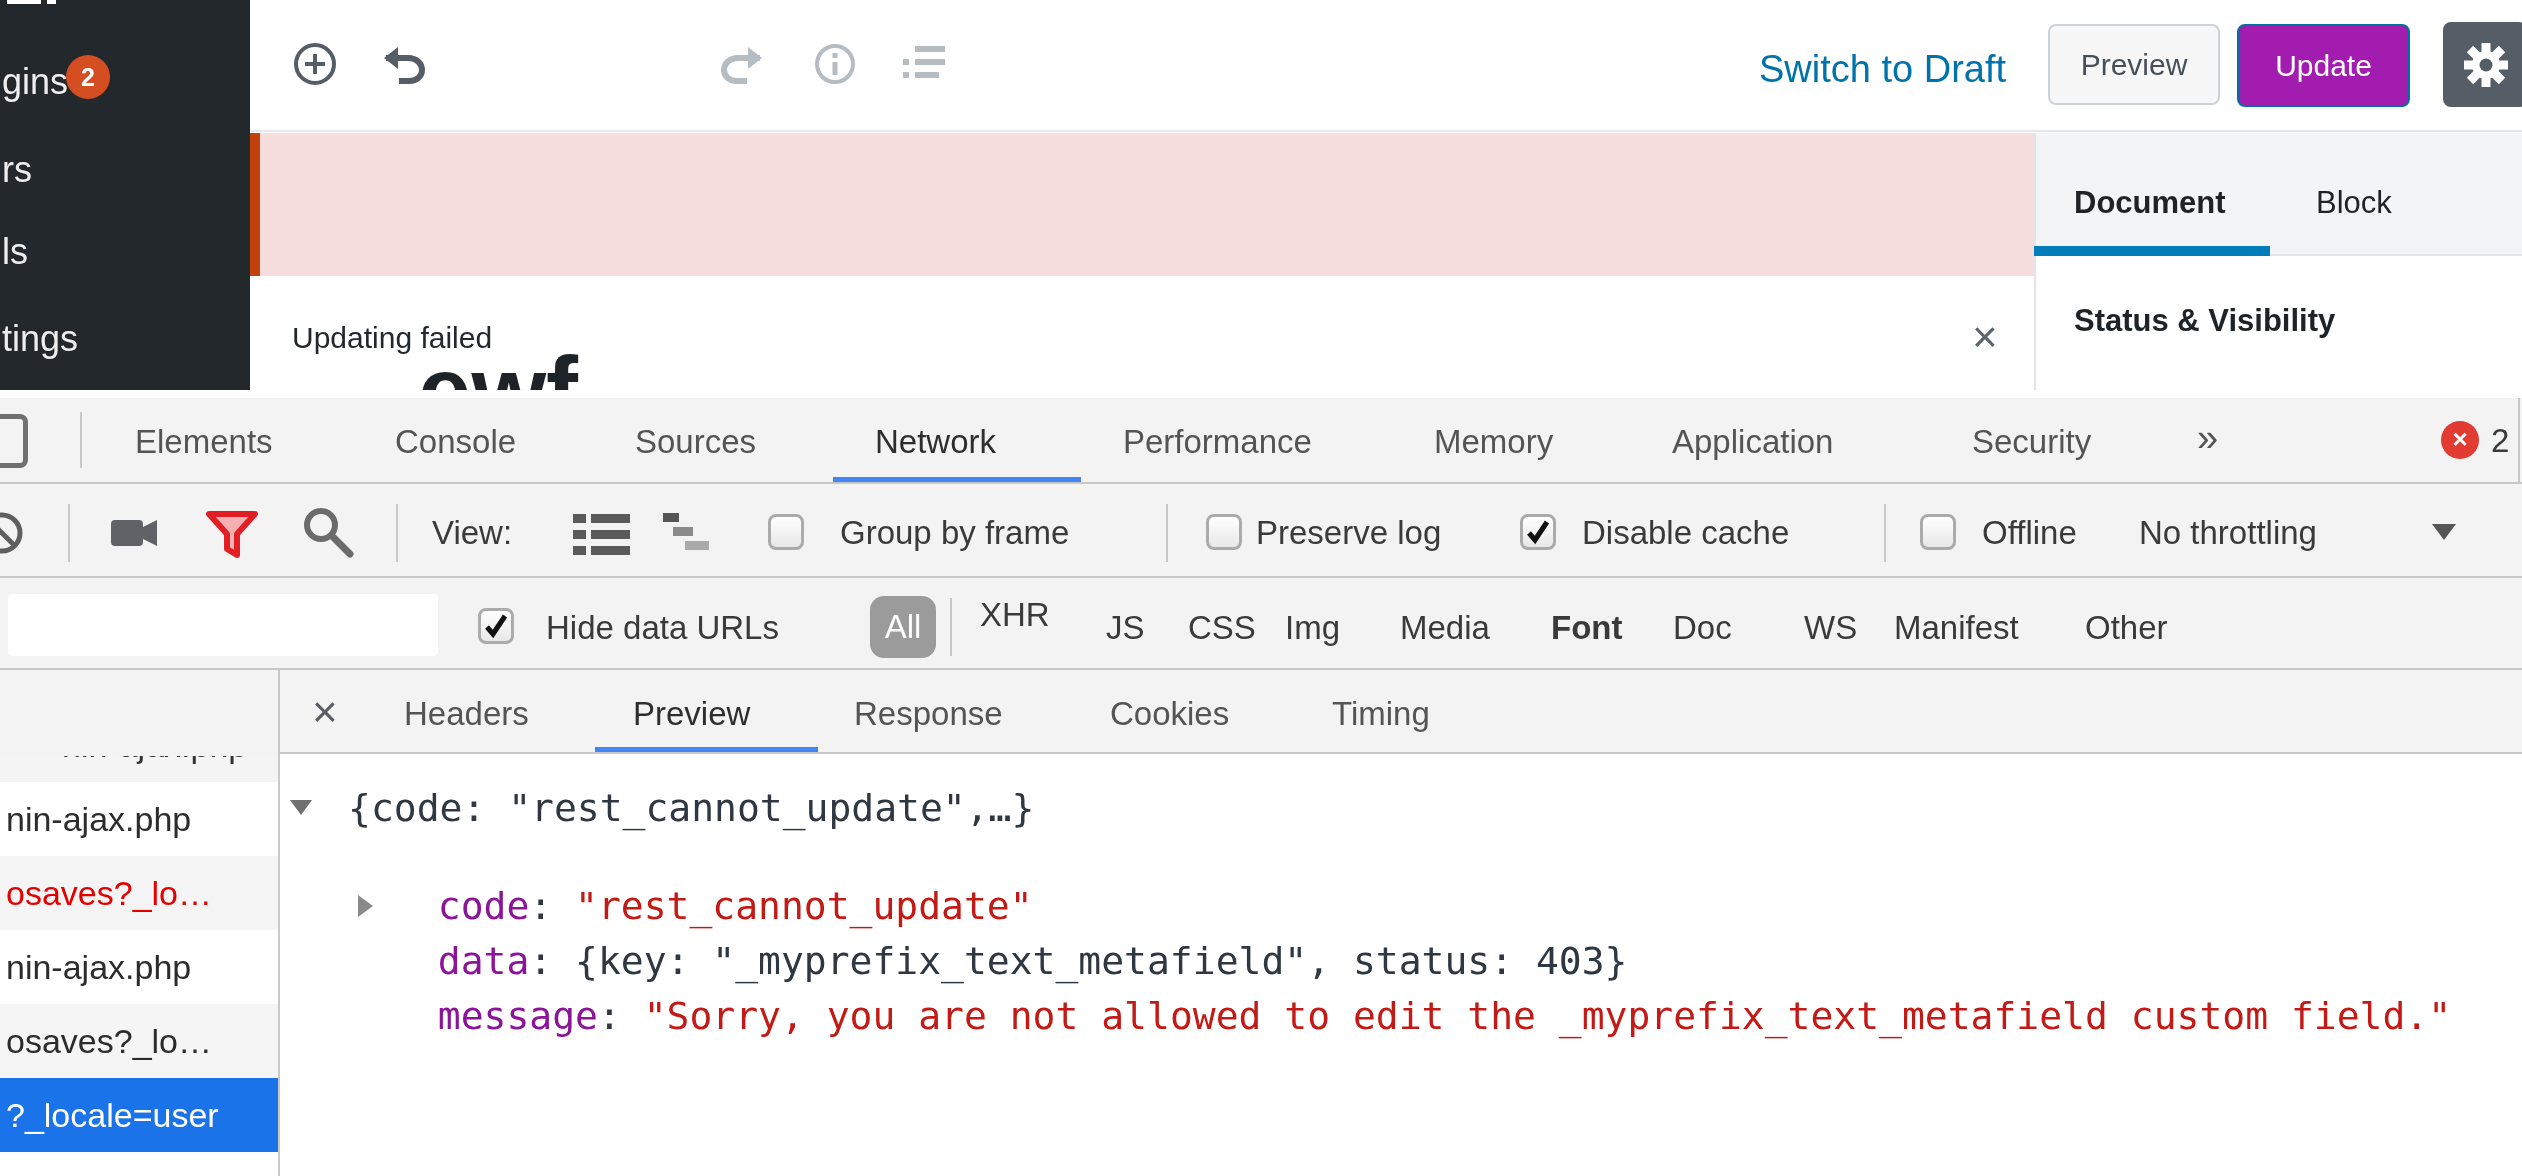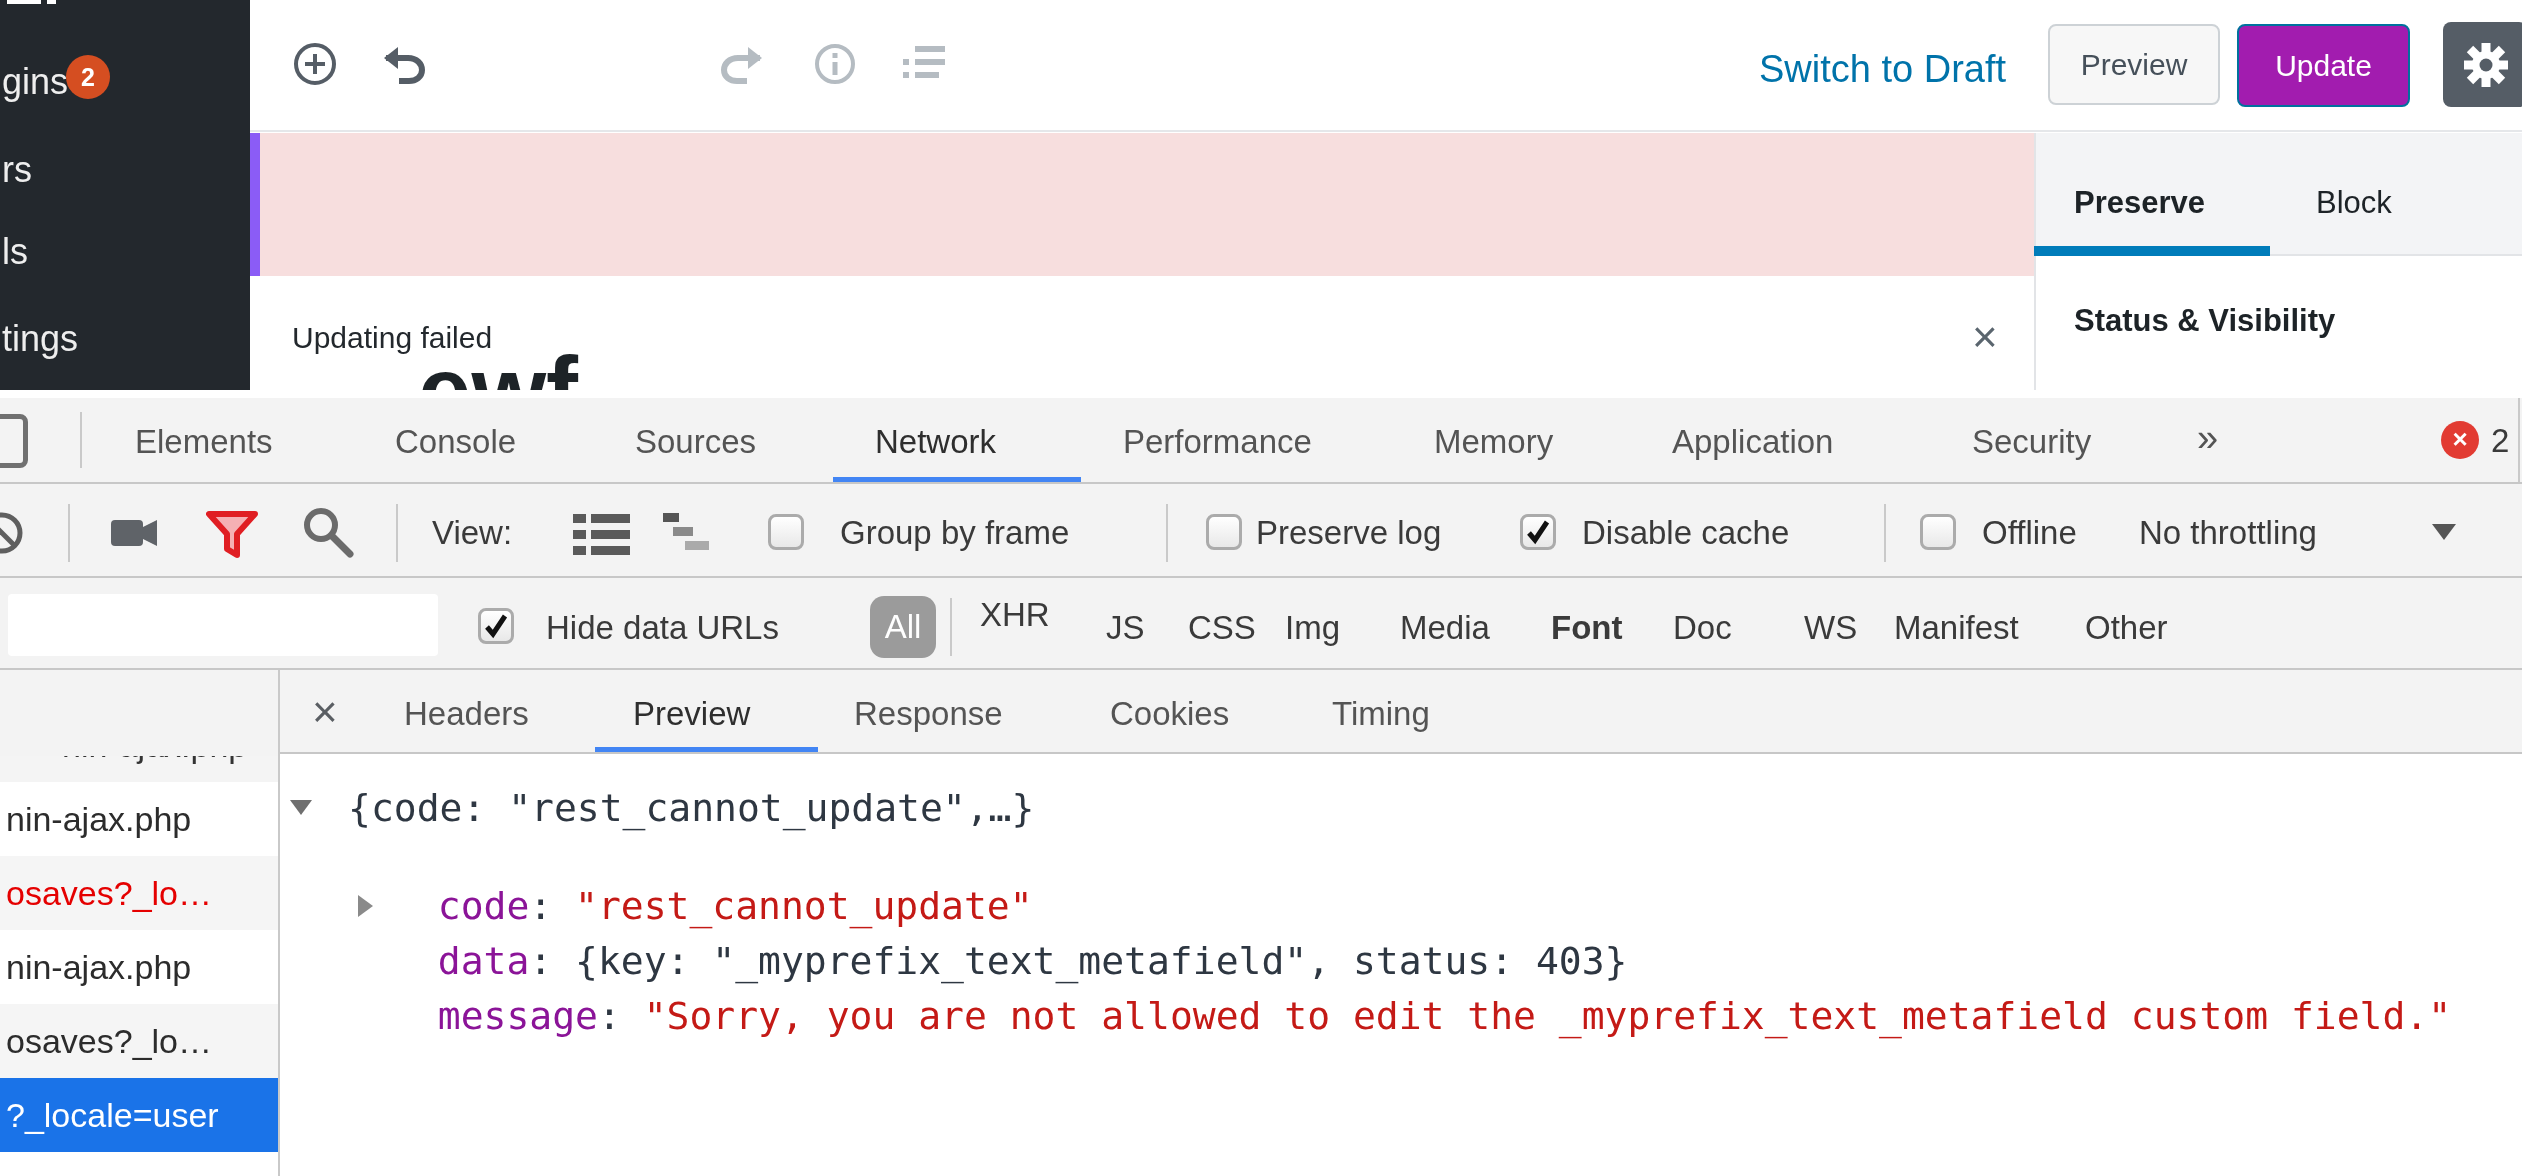--- a/index.html
+++ b/index.html
@@ -19,21 +19,21 @@
   #editor-header { left:250px; top:0; width:2272px; height:132px; background:#fff;
                    border-bottom:2px solid #e5e7ea; }
   .hdr-icon { position:absolute; cursor:pointer; }
   .link-blue { position:absolute; font-size:38px; color:#0073aa; cursor:pointer; }
   .btn { position:absolute; font-size:30px; text-align:center; cursor:pointer; border-radius:8px; }
   .btn-preview { background:#f7f7f7; border:2px solid #cdd2d6; color:#46505a; line-height:77px; }
   .btn-update { background:#a21caf; border:2px solid #00719e; color:#fff; line-height:79px; }
   .btn-gear { background:#555d66; }
 
   #notice { left:250px; top:133px; width:1784px; height:143px; background:#f7dede;
-            border-left:10px solid #8b5cf6; }
+            border-left:10px solid #c2410c; }
   .notice-text { position:absolute; font-size:30px; color:#23282d; }
   .notice-close { position:absolute; font-size:44px; color:#5a656e; cursor:pointer; line-height:44px; }
 
   .post-title { position:absolute; left:418px; top:336px; font-size:96px; font-weight:bold; color:#1d2327; }
 
   
   #wp-panel-tabs { left:2034px; top:133px; width:488px; height:123px; background:#f3f4f6;
                    border-left:2px solid #e2e4e7; border-bottom:2px solid #e2e4e7; }
   #wp-panel-body { left:2034px; top:256px; width:488px; height:138px; background:#fff;
                    border-left:2px solid #e2e4e7; }
@@ -143,21 +143,21 @@
 
 <div id="notice" class="abs">
   <div class="notice-text" style="left:32px;top:188px;">Updating failed</div>
   <div class="notice-close" style="left:1712px;top:182px;">×</div>
 </div>
 <style>#notice .notice-text{top:55px;} #notice .notice-close{top:49px;}</style>
 
 <div class="post-title">ewf</div>
 
 <div id="wp-panel-tabs" class="abs">
-  <div class="panel-tab" style="left:38px;top:52px;font-weight:bold;">Preserve</div>
+  <div class="panel-tab" style="left:38px;top:52px;font-weight:bold;">Document</div>
   <div class="panel-tab" style="left:280px;top:52px;">Block</div>
 </div>
 <div class="doc-underline abs"></div>
 <div id="wp-panel-body" class="abs">
   <div class="panel-heading" style="left:38px;top:47px;">Status &amp; Visibility</div>
 </div>
 
 <div class="abs" style="left:0;top:390px;width:2522px;height:8px;background:#fff;"></div>
 <div class="abs dt-bg" style="left:0;top:398px;width:2522px;height:778px;"></div>
 

